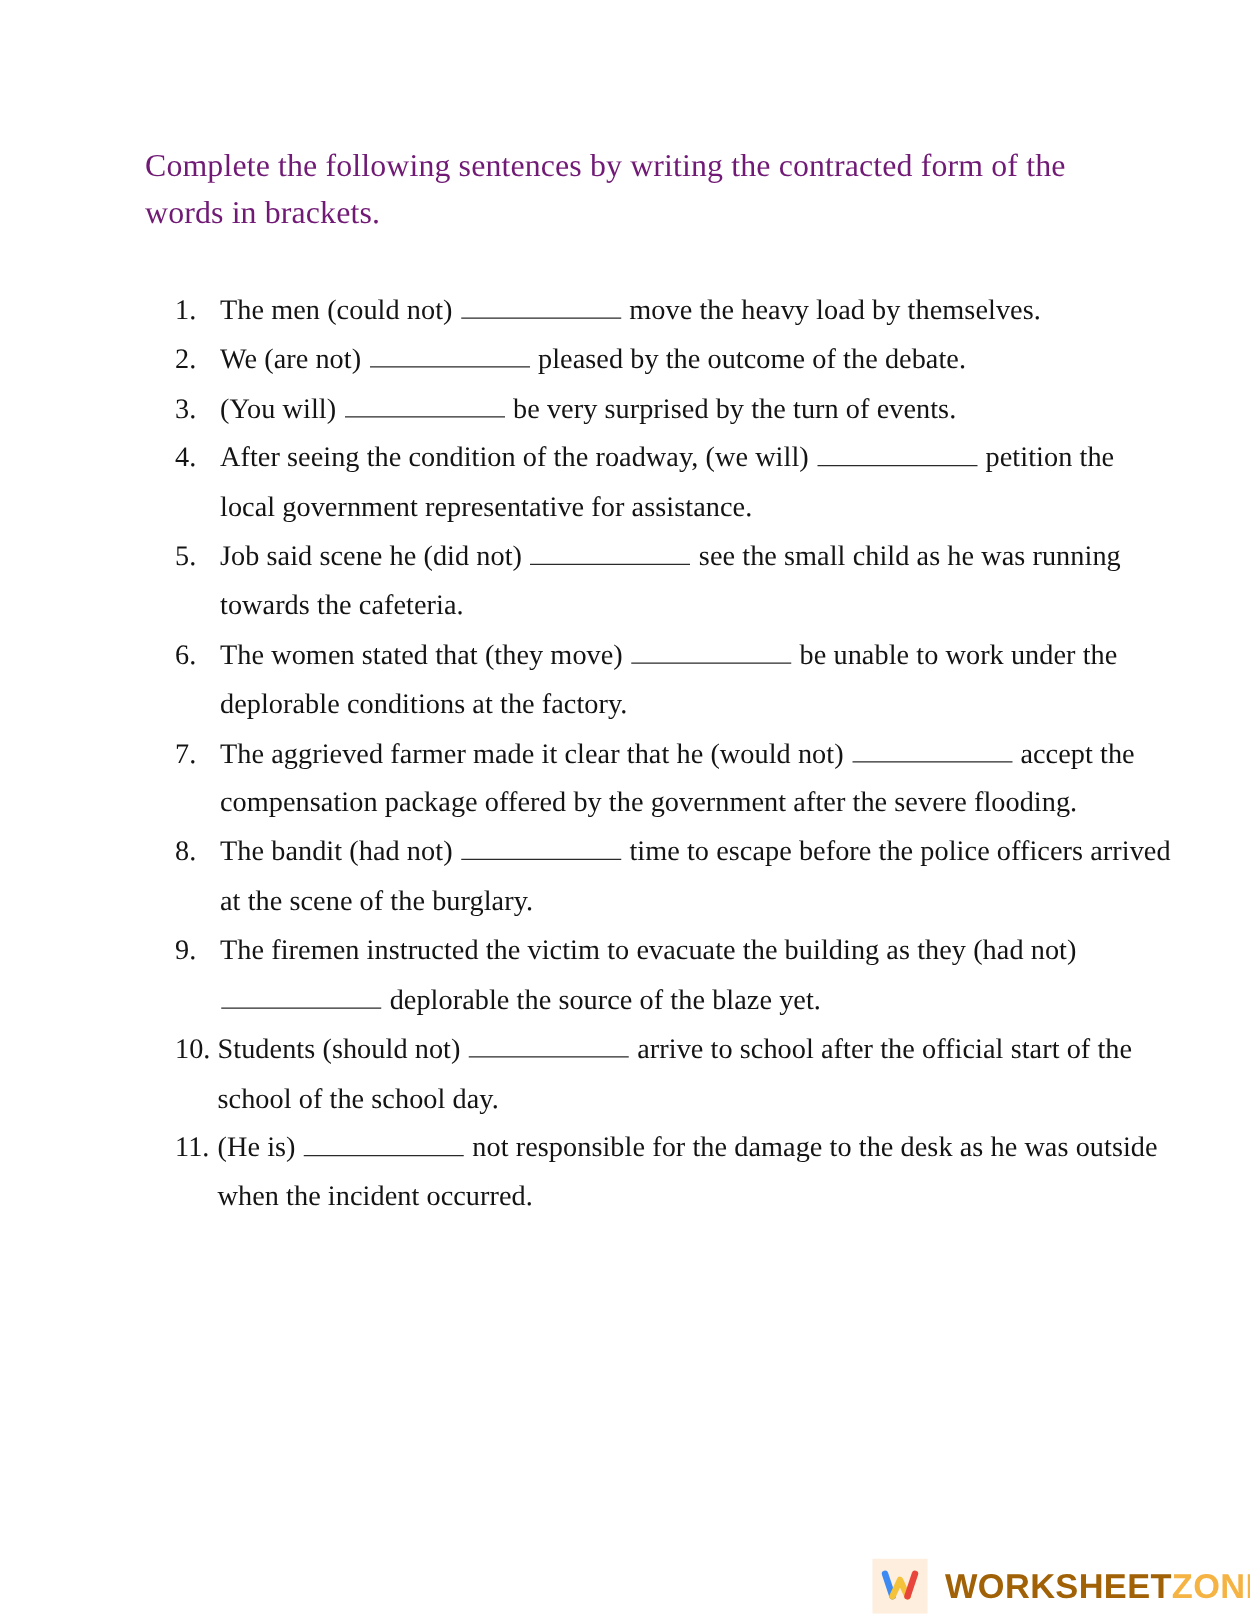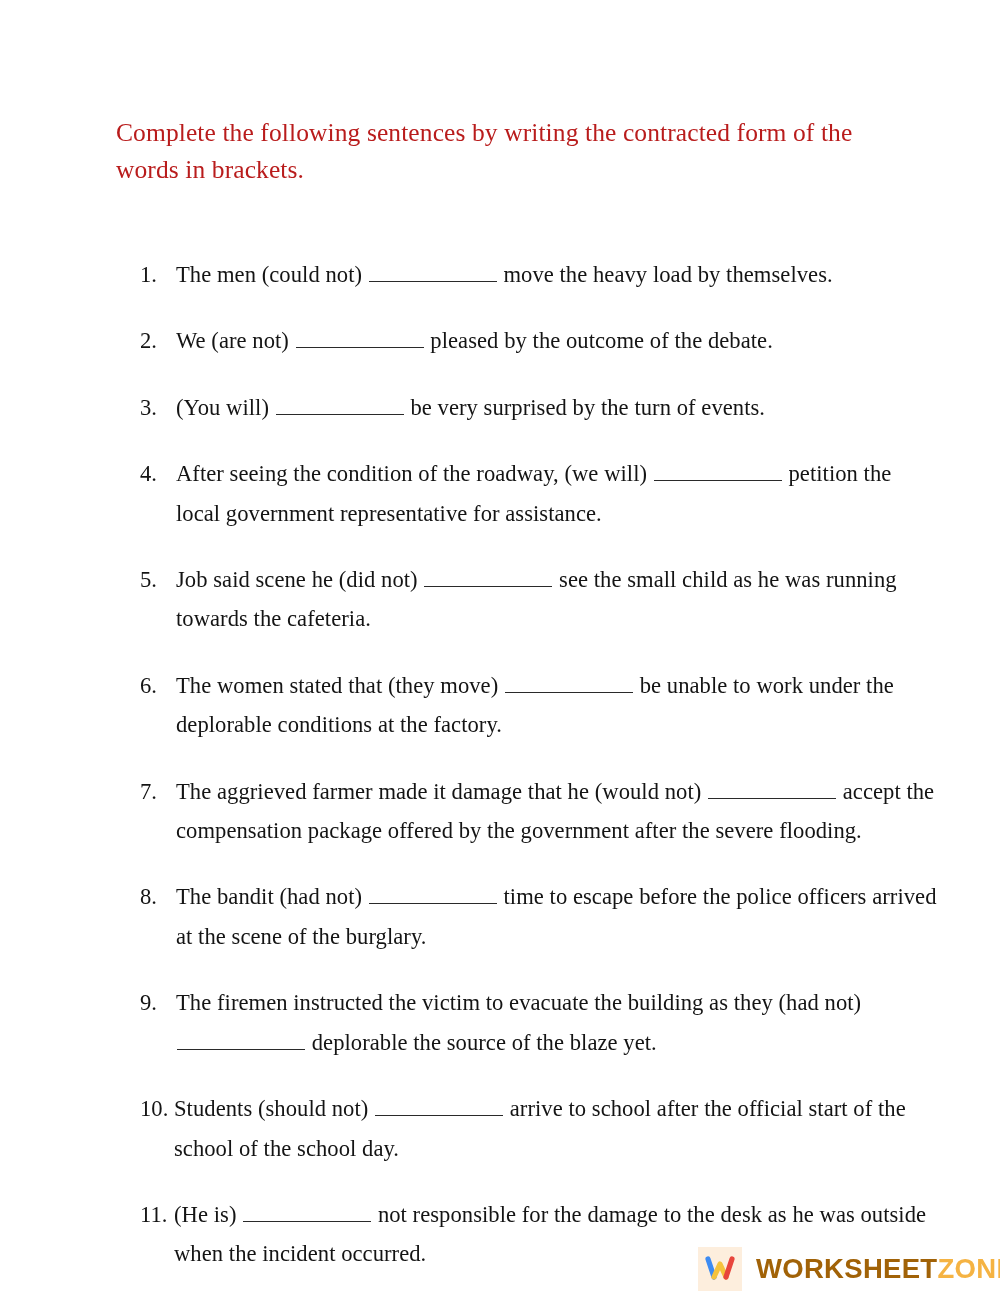--- a/index.html
+++ b/index.html
@@ -26,21 +26,21 @@
   }
 
   
   .worksheet-title {
     position: absolute;
     left: 116px;
     top: 114px;
     width: 760px;
     font-size: 25.5px;
     line-height: 37px;
-    color: #b91c1c;
+    color: #701a75;
     font-weight: normal;
     margin: 0;
     letter-spacing: 0.1px;
   }
 
   
   .question-list {
     position: absolute;
     left: 140px;
     top: 228px;
@@ -72,21 +72,20 @@
   
   .question-item.tight {
     padding-left: 34px;
   }
   .question-item.tight .question-number {
     width: 34px;
   }
 
   .question-text {
     display: block;
-    margin-top: 27px;
   }
 
   
   .blank {
     display: inline-block;
     width: 128px;
     border-bottom: 1.6px solid #2a2a2a;
     height: 0.95em;
     vertical-align: baseline;
     margin: 0 1px;
@@ -149,21 +148,21 @@
       <li class="question-item">
         <span class="question-number">5.</span>
         <span class="question-text"><span>Job said scene he (did not)</span> <span class="blank"></span> <span>see the small child as he was running towards the cafeteria.</span></span>
       </li>
       <li class="question-item">
         <span class="question-number">6.</span>
         <span class="question-text"><span>The women stated that (they move)</span> <span class="blank"></span> <span>be unable to work under the deplorable conditions at the factory.</span></span>
       </li>
       <li class="question-item">
         <span class="question-number">7.</span>
-        <span class="question-text"><span>The aggrieved farmer made it damage that he (would not)</span> <span class="blank"></span> <span>accept the compensation package offered by the government after the severe flooding.</span></span>
+        <span class="question-text"><span>The aggrieved farmer made it clear that he (would not)</span> <span class="blank"></span> <span>accept the compensation package offered by the government after the severe flooding.</span></span>
       </li>
       <li class="question-item">
         <span class="question-number">8.</span>
         <span class="question-text"><span>The bandit (had not)</span> <span class="blank"></span> <span>time to escape before the police officers arrived at the scene of the burglary.</span></span>
       </li>
       <li class="question-item">
         <span class="question-number">9.</span>
         <span class="question-text"><span>The firemen instructed the victim to evacuate the building as they (had not)</span> <span class="blank"></span> <span>deplorable the source of the blaze yet.</span></span>
       </li>
       <li class="question-item tight">

